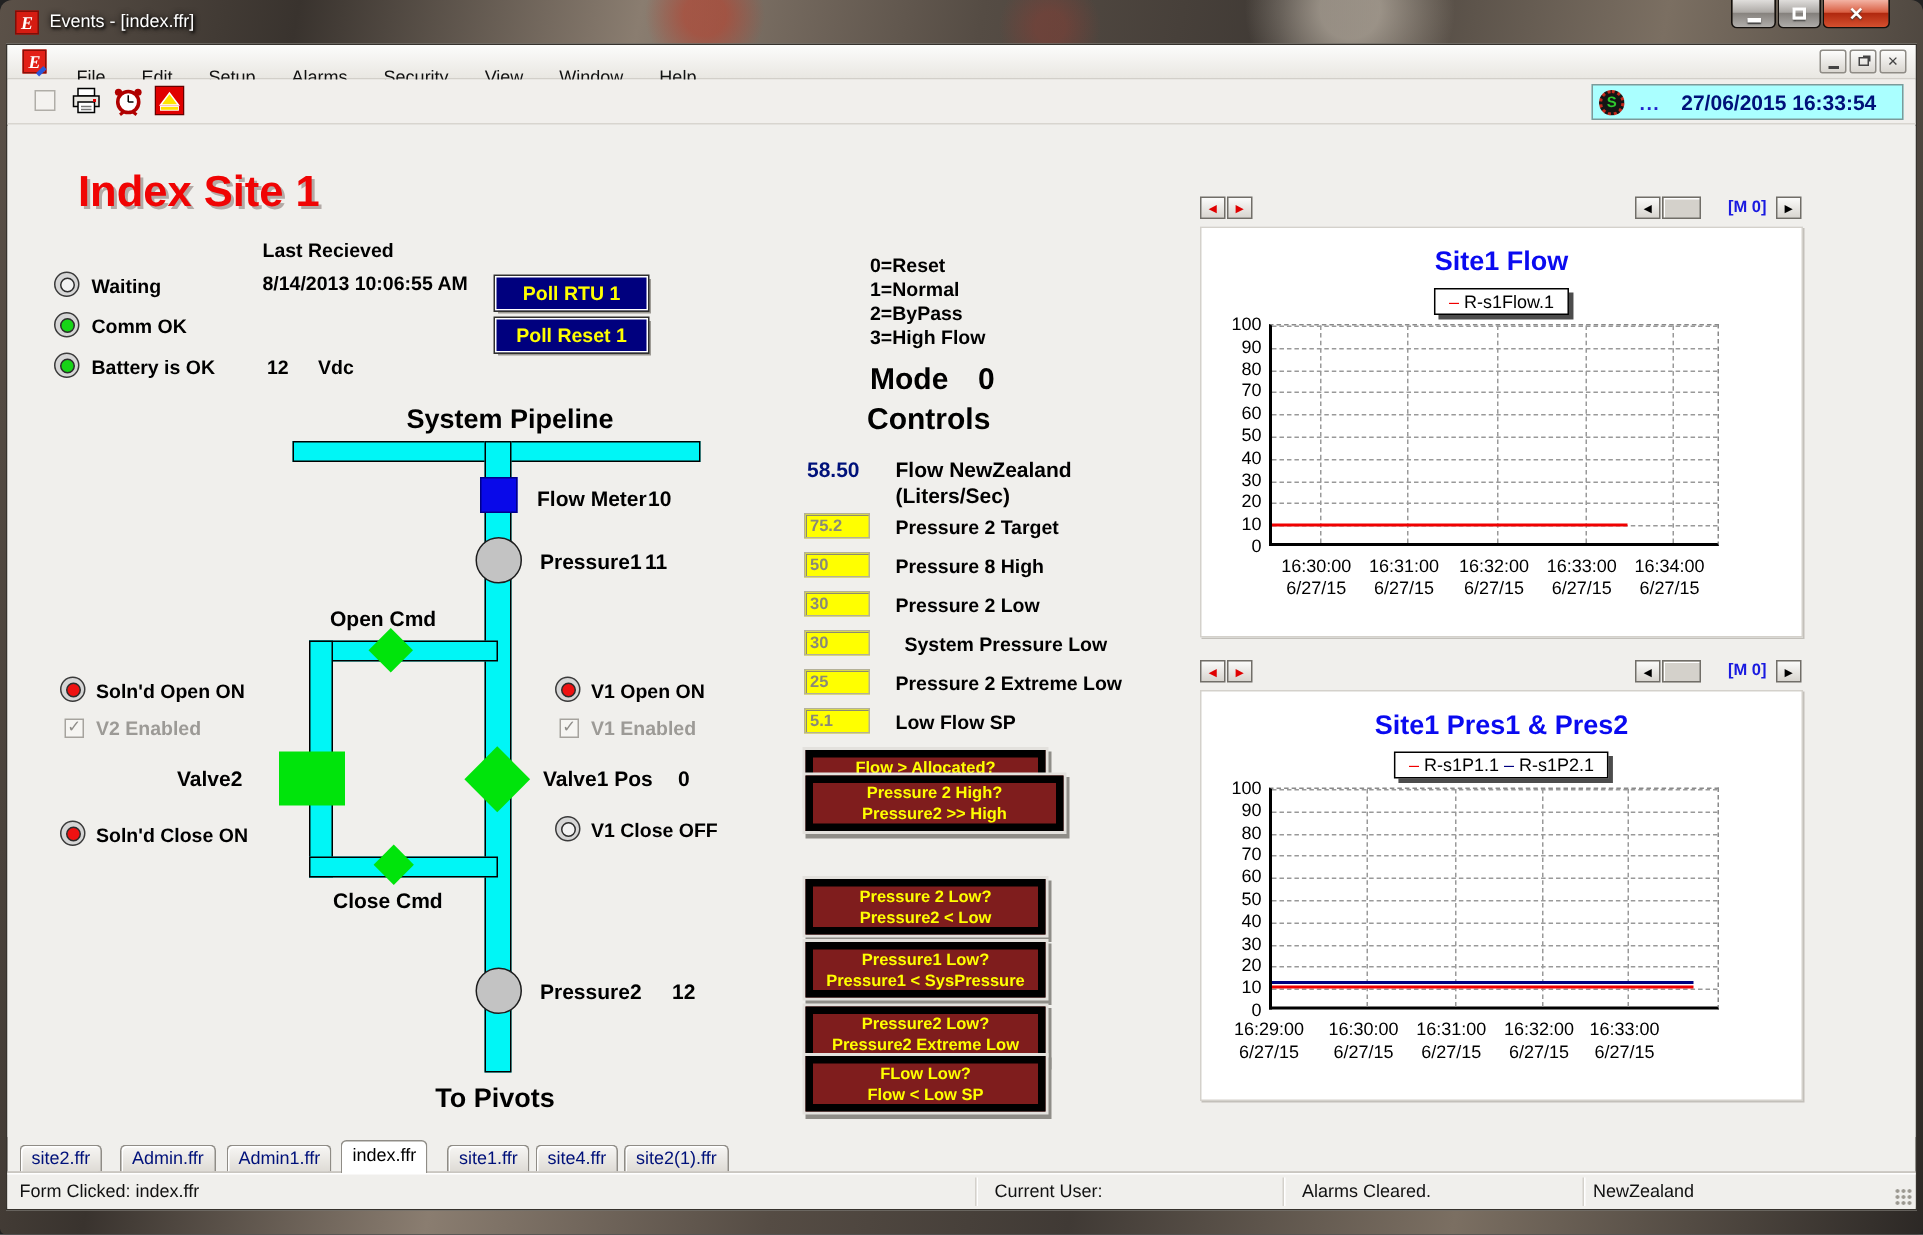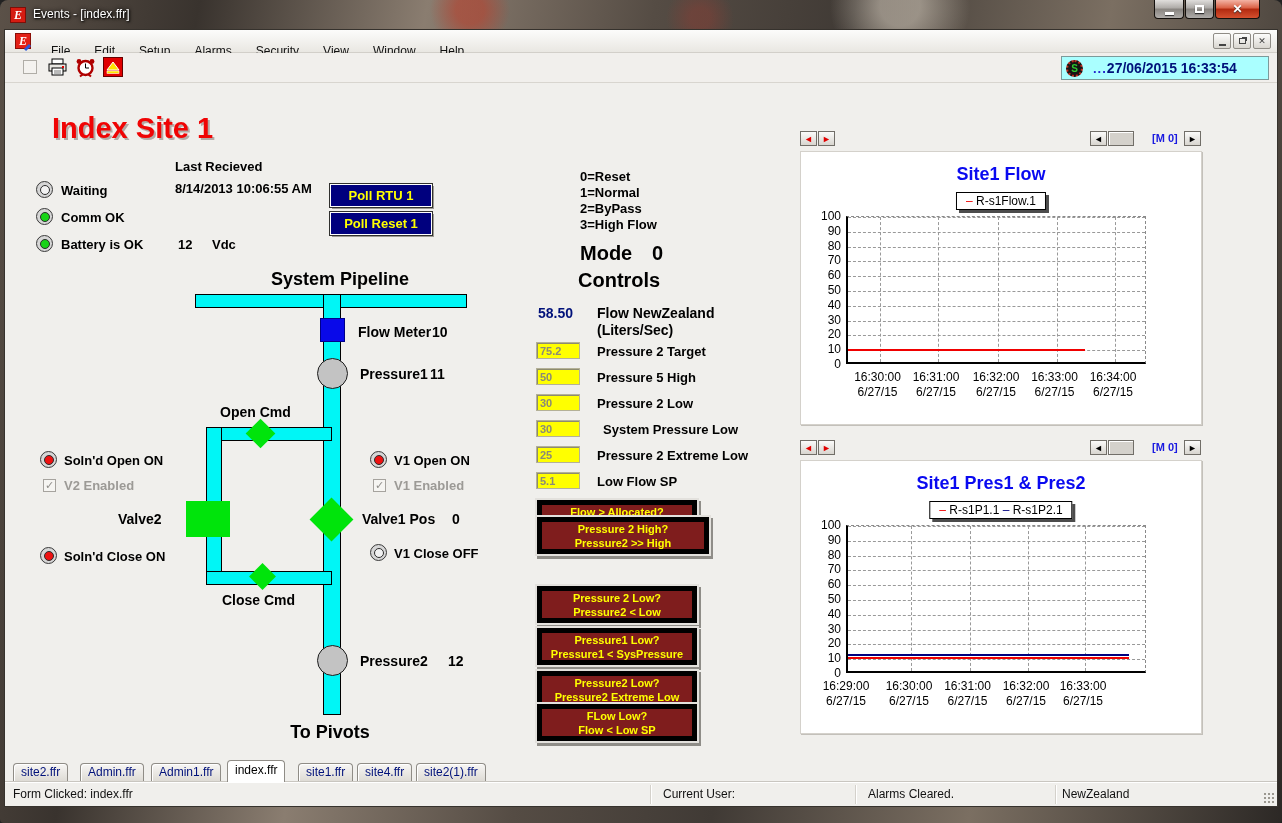--- a/index.html
+++ b/index.html
@@ -48,21 +48,21 @@
   .g-rest { width:7px; height:6px; border:1px solid #444; box-shadow:2px -2px 0 -1px #444; }
   
   .toolbar { position:relative; height:30px; background:#f1efec; border-bottom:1px solid #d8d5cf; }
   .tb-square { position:absolute; left:18px; top:7px; width:14px; height:14px; border:1px solid #b0ada7; background:#f4f2ef; }
   .tb-icon { position:absolute; top:4px; width:21px; height:21px; }
   .datetime { position:absolute; right:8px; top:3px; width:208px; height:24px; background:#aaffff;
     border:1px solid #7c9a9a; display:flex; align-items:center; }
   .dt-icon { width:17px; height:17px; border-radius:50%; background:#151515; border:2px dotted #c42a1d;
     color:#2ec82e; font-size:10px; font-weight:bold; text-align:center; line-height:14px; margin-left:4px; }
   .dt-dots { color:#2222cc; font-weight:bold; font-size:13px; margin-left:10px; letter-spacing:1px; }
-  .dt-text { color:#00117a; font-weight:bold; font-size:14px; margin-left:0; }
+  .dt-text { color:#00117a; font-weight:bold; font-size:14px; margin-left:14px; }
   
   .client { position:absolute; left:0; right:0; top:54px; bottom:48px; background:#f0efec; overflow:hidden; }
   .abs { position:absolute; }
   .h1 { color:#f00404; font-size:29px; font-weight:bold; text-shadow:2px 2px 0 #b3aaa6; }
   .lbl  { font-size:13px; font-weight:bold; color:#000; white-space:nowrap; }
   .lbl14 { font-size:14px; font-weight:bold; color:#000; white-space:nowrap; }
   .lbl18 { font-size:18px; font-weight:bold; color:#000; white-space:nowrap; }
   .dot { width:17px; height:17px; border-radius:50%; border:1px solid #3a3a3a; background:#d6d6d6;
     display:flex; align-items:center; justify-content:center; }
   .dot i { display:block; width:10px; height:10px; border-radius:50%; border:1px solid #2c2c2c; }
@@ -298,21 +298,21 @@
       <div class="abs" style="left:647px; top:158px; font-size:20px; font-weight:bold">0</div>
       <div class="abs" style="left:573px; top:185px; font-size:20px; font-weight:bold">Controls</div>
 
       <div class="abs navyval" style="left:533px; top:221px">58.50</div>
       <div class="abs lbl14" style="left:592px; top:221px">Flow NewZealand</div>
       <div class="abs lbl14" style="left:592px; top:238px">(Liters/Sec)</div>
 
       <div class="abs setval" style="left:531px; top:258px; width:44px; height:17px">75.2</div>
       <div class="abs lbl" style="left:592px; top:260px">Pressure 2 Target</div>
       <div class="abs setval" style="left:531px; top:284px; width:44px; height:17px">50</div>
-      <div class="abs lbl" style="left:592px; top:286px">Pressure 5 High</div>
+      <div class="abs lbl" style="left:592px; top:286px">Pressure 8 High</div>
       <div class="abs setval" style="left:531px; top:310px; width:44px; height:17px">30</div>
       <div class="abs lbl" style="left:592px; top:312px">Pressure 2 Low</div>
       <div class="abs setval" style="left:531px; top:336px; width:44px; height:17px">30</div>
       <div class="abs lbl" style="left:598px; top:338px">System Pressure Low</div>
       <div class="abs setval" style="left:531px; top:362px; width:44px; height:17px">25</div>
       <div class="abs lbl" style="left:592px; top:364px">Pressure 2 Extreme  Low</div>
       <div class="abs setval" style="left:531px; top:388px; width:44px; height:17px">5.1</div>
       <div class="abs lbl" style="left:592px; top:390px">Low Flow SP</div>
 
       <div class="abs alarmbtn" style="left:532px; top:416px; width:160px; height:37px">

